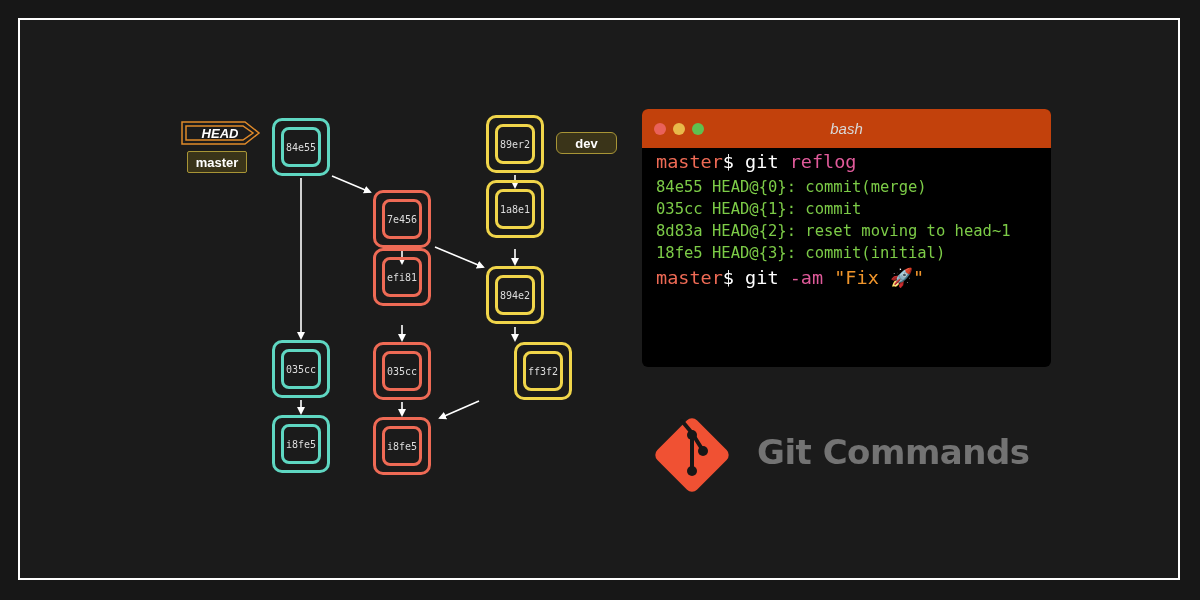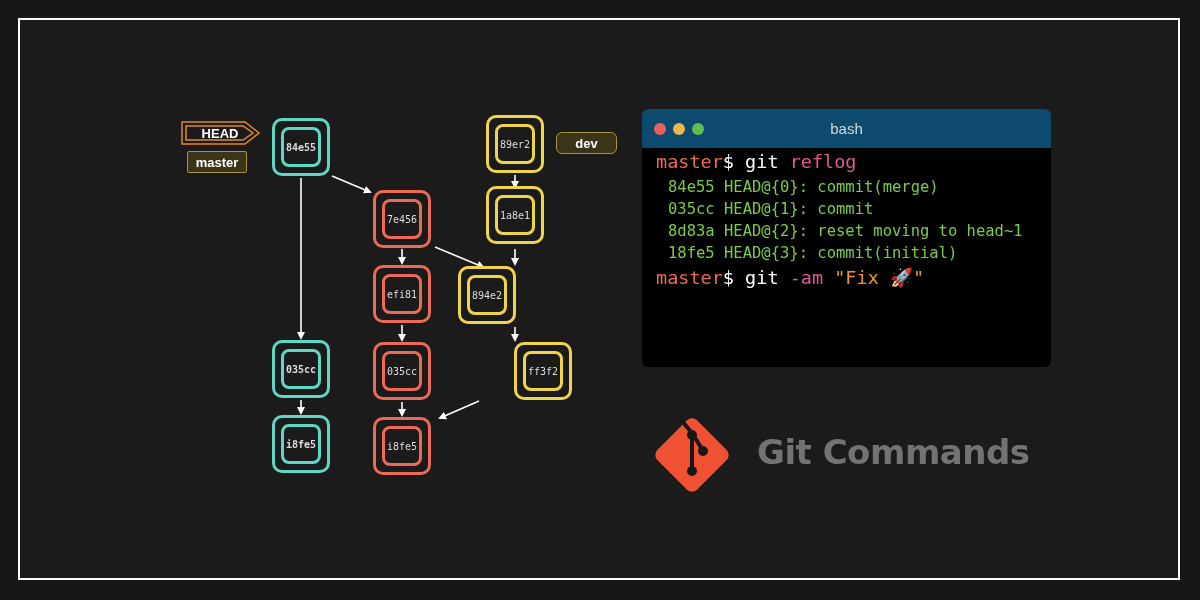--- a/index.html
+++ b/index.html
@@ -1,36 +1,36 @@
 <!DOCTYPE html>
 <html><head>
 <meta charset="utf-8">
 <style>
   html, body { margin:0; padding:0; }
   body { width:1200px; height:600px; background:#171717; position:relative; overflow:hidden; font-family:"Liberation Sans", sans-serif; }
   .frame { position:absolute; left:18px; top:18px; width:1162px; height:562px; border:2px solid #ffffff; box-sizing:border-box; background:#1b1b1b; }
   .node { position:absolute; width:58px; height:58px; box-sizing:border-box; border:3px solid; border-radius:10px; }
   .node .inner { position:absolute; left:6px; top:6px; right:6px; bottom:6px; border:3px solid; border-radius:8px; display:flex; align-items:center; justify-content:center; font-family:"DejaVu Sans Mono", monospace; font-size:10px; color:#dddddd; }
-  .teal { border-color:#5fd7c2; } .teal .inner { border-color:#5fd7c2;font-weight:bold; }
+  .teal { border-color:#5fd7c2; } .teal .inner { border-color:#5fd7c2; }
   .red { border-color:#ee6a55; } .red .inner { border-color:#ee6a55;text-align:right; }
   .yellow { border-color:#f0d54a; } .yellow .inner { border-color:#f0d54a; }
   svg.edges { position:absolute; left:0; top:0; width:1200px; height:600px; pointer-events:none; }
   .label-tag { position:absolute; box-sizing:border-box; display:flex; align-items:center; justify-content:center; font-weight:bold; font-size:13px; color:#ffffff; }
   .master-tag { left:187px; top:151px; width:60px; height:22px; border:1.5px solid #a89536; background:#3a3419; border-radius:2px; }
   .dev-tag { left:556px; top:132px; width:61px; height:22px; border:1.5px solid #a89536; background:#3a3419; border-radius:6px; }
   .head-tag { left:181px; top:121px; width:80px; height:24px; }
-  .head-tag span { position:relative; z-index:2; font-size:13px; margin-right:2px; }
+  .head-tag span { position:relative; z-index:2; font-size:13px; margin-right:2px;font-style:italic; }
   .terminal { position:absolute; left:642px; top:109px; width:409px; height:258px; background:#000000; border-radius:6px; overflow:hidden; }
-  .term-bar { height:39px; background:#0c4a6e; position:relative; display:flex; align-items:center; justify-content:center; }
+  .term-bar { height:39px; background:#c2410c; position:relative; display:flex; align-items:center; justify-content:center;font-style:italic; }
   .dots { position:absolute; left:12px; top:14px; display:flex; gap:7px; }
   .dot { width:12px; height:12px; border-radius:50%; }
   .term-title { color:#d8d8d8; font-size:15px; }
   .term-body { padding:0 14px; font-family:"DejaVu Sans Mono", monospace; }
   .cmd { font-size:18.5px; white-space:pre; line-height:24px; margin:2px 0; }
-  .out { font-size:15.5px; white-space:pre; color:#7ccb47; line-height:22px;margin-left:12px; }
+  .out { font-size:15.5px; white-space:pre; color:#7ccb47; line-height:22px; }
   .c-prompt { color:#ee6a55; } .c-dollar { color:#ffffff; } .c-git { color:#ffffff; } .c-sub { color:#e05a9a; } .c-arg { color:#f0952b; }
   .brand { position:absolute; left:652px; top:415px; display:flex; align-items:center; }
   .brand-title { position:absolute; left:757px; top:432px; font-size:34px; font-weight:bold; color:#737373; white-space:nowrap; font-family:"DejaVu Sans", sans-serif; letter-spacing:-0.5px; }
 </style>
 </head>
 <body>
 
 <div class="frame"></div>
 
 <svg class="edges">
@@ -70,37 +70,37 @@
 <div class="node teal" style="left:272px;top:340px">
     <div class="inner">035cc</div>
   </div>
 <div class="node teal" style="left:272px;top:415px">
     <div class="inner">i8fe5</div>
   </div>
 
 <div class="node red" style="left:373px;top:190px">
     <div class="inner">7e456</div>
   </div>
-<div class="node red" style="left:373px;top:265px">
+<div class="node red" style="left:373px;top:248px">
     <div class="inner">efi81</div>
   </div>
 <div class="node red" style="left:373px;top:342px">
     <div class="inner">035cc</div>
   </div>
 <div class="node red" style="left:373px;top:417px">
     <div class="inner">i8fe5</div>
   </div>
 
 <div class="node yellow" style="left:486px;top:115px">
     <div class="inner">89er2</div>
   </div>
-<div class="node yellow" style="left:486px;top:186px">
+<div class="node yellow" style="left:486px;top:180px">
     <div class="inner">1a8e1</div>
   </div>
-<div class="node yellow" style="left:458px;top:266px">
+<div class="node yellow" style="left:486px;top:266px">
     <div class="inner">894e2</div>
   </div>
 <div class="node yellow" style="left:514px;top:342px">
     <div class="inner">ff3f2</div>
   </div>
 
 <div class="terminal">
   <div class="term-bar">
     <div class="dots">
       <div class="dot" style="background:#e9615a"></div>

